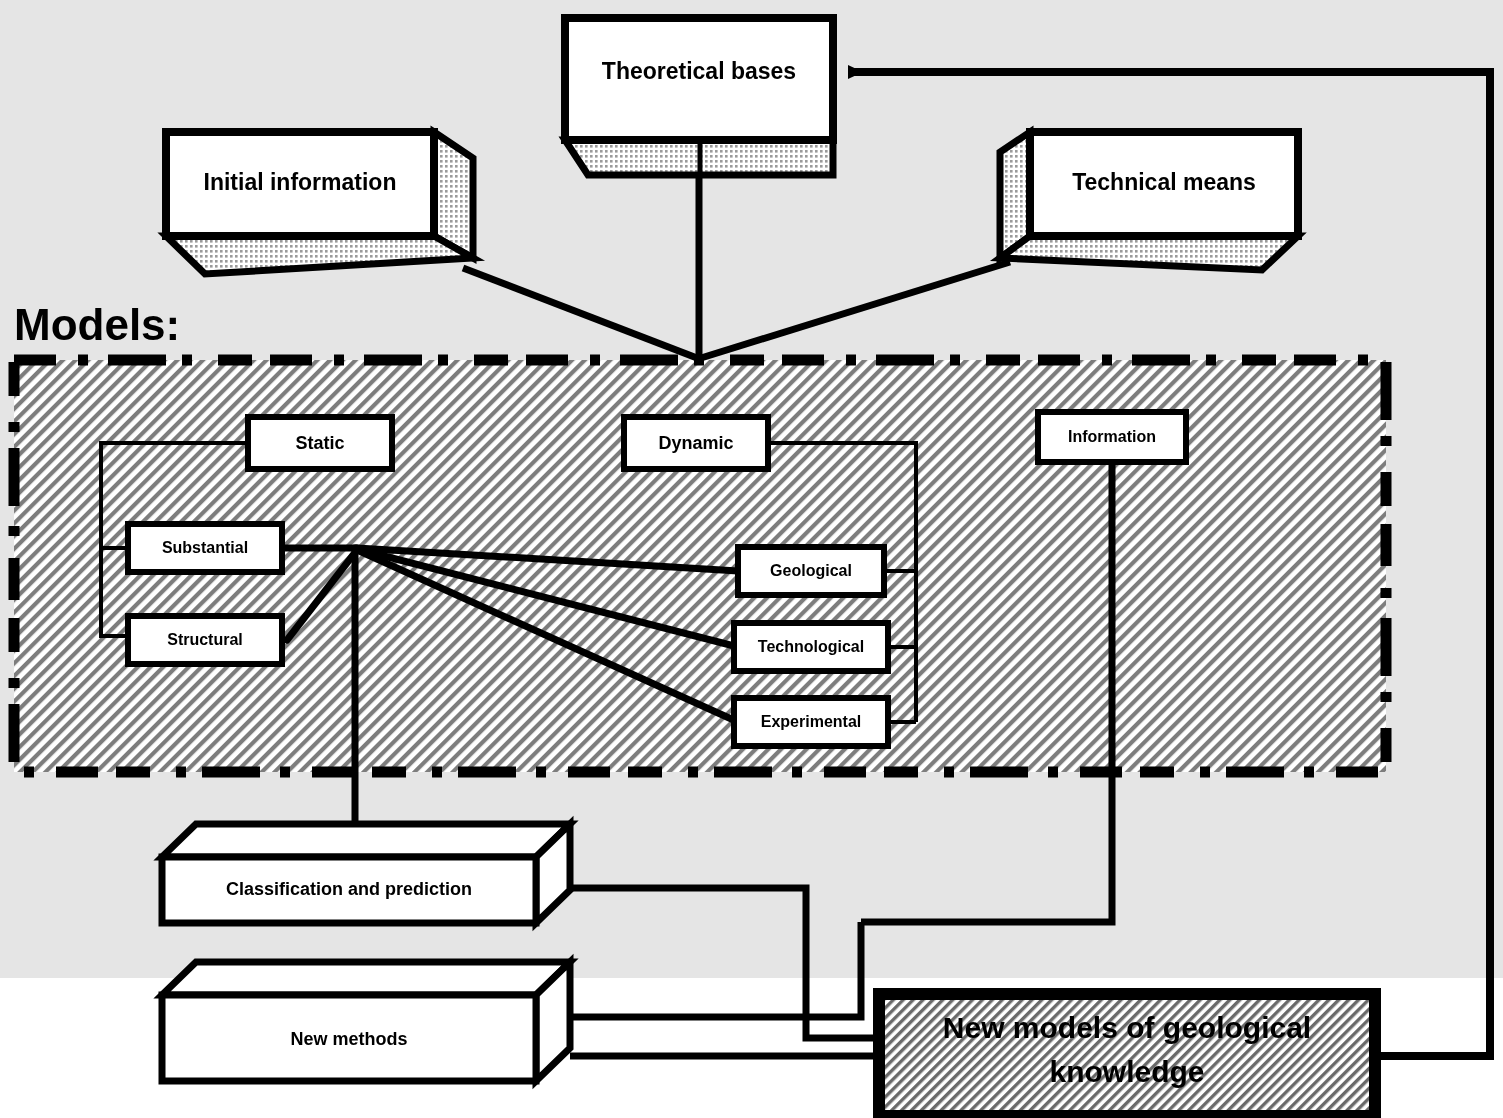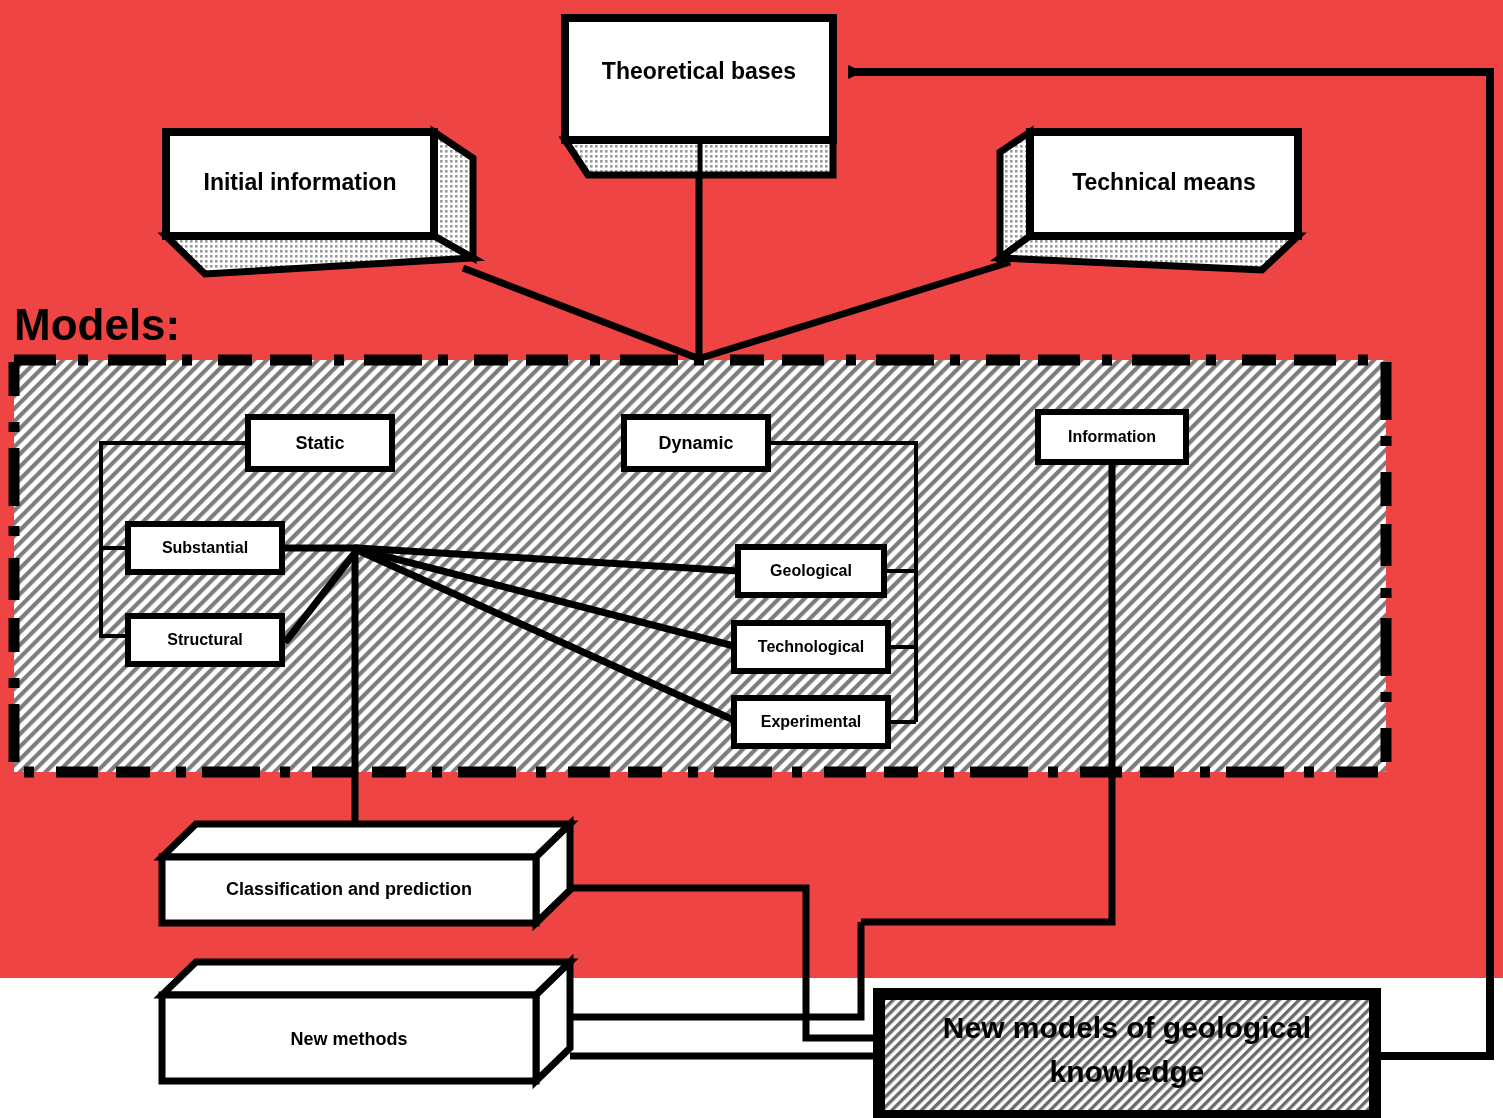--- a/index.html
+++ b/index.html
@@ -1,18 +1,18 @@
 <!DOCTYPE html>
 <html><head>
 <meta charset="utf-8">
 <style>
   html,body{margin:0;padding:0;background:#ffffff;}
   body{width:1503px;height:1118px;overflow:hidden;
        font-family:"Liberation Sans", sans-serif;}
-  #stage{position:relative;width:1503px;height:978px;background:#ef4444;}
+  #stage{position:relative;width:1503px;height:978px;background:#e5e5e5;}
   svg#diagram{position:absolute;left:0;top:0;width:1503px;height:1118px;display:block;}
   .boxlabel{font-family:"Liberation Sans", sans-serif;font-weight:bold;fill:#000;
             text-anchor:middle;dominant-baseline:middle;}
   .lbl-lg{font-size:23px;}
   .lbl-md{font-size:18px;}
   .lbl-sm{font-size:16px;font-weight:bold;}
   .models-title{font-family:"Liberation Sans", sans-serif;font-weight:bold;
                 font-size:44px;fill:#000;dominant-baseline:middle;}
   .newmodels-txt{font-family:"Liberation Sans", sans-serif;font-weight:bold;
                  font-size:30px;fill:#000;text-anchor:middle;dominant-baseline:middle;}

